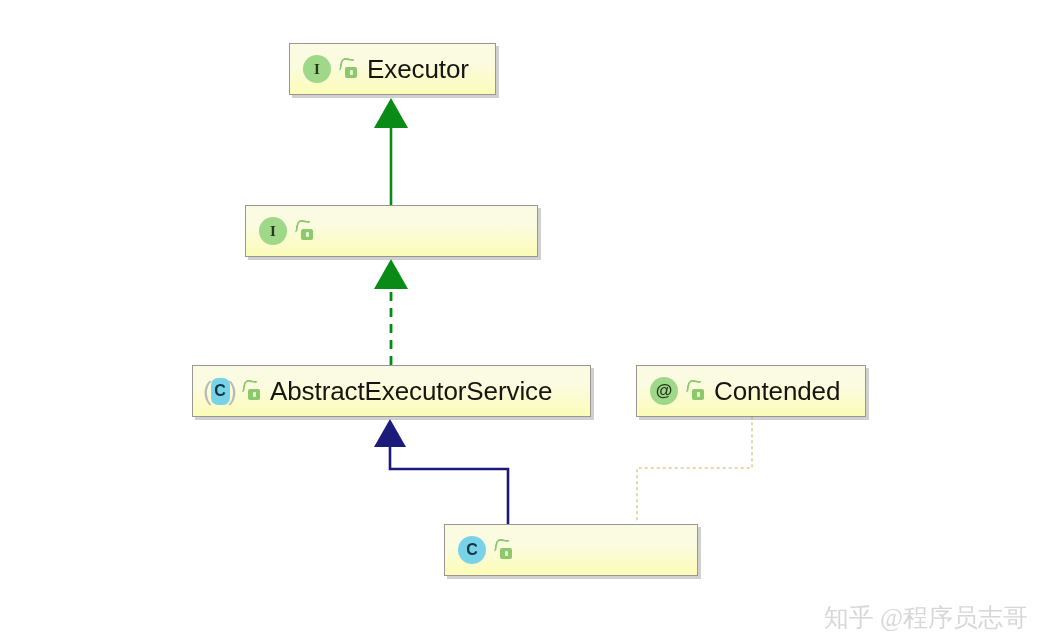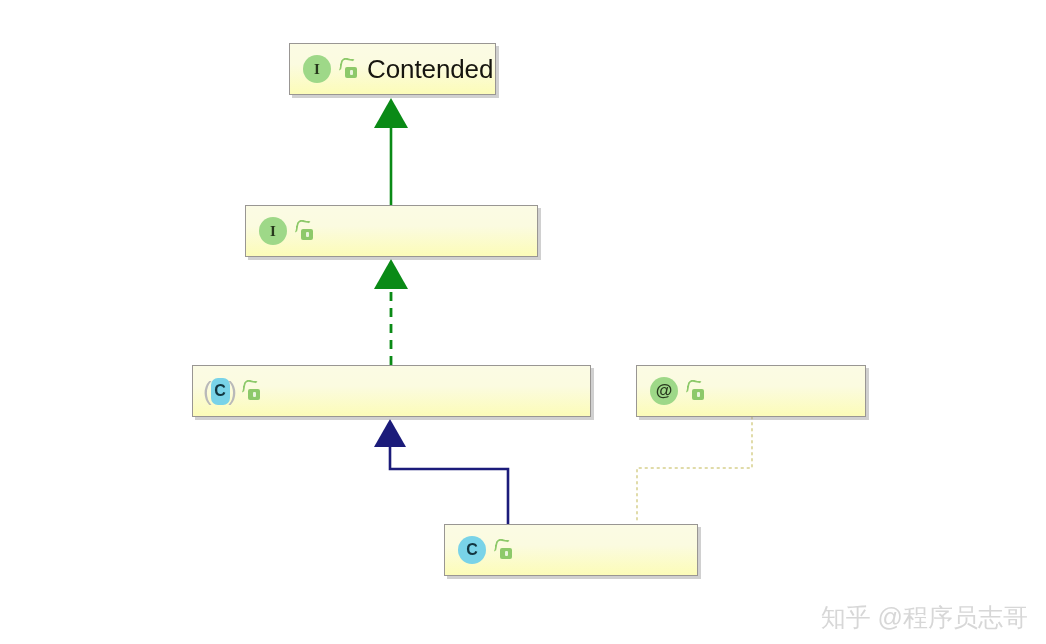--- a/index.html
+++ b/index.html
@@ -143,21 +143,21 @@
   }
 
   
   .watermark {
     position: absolute;
     right: 18px;
     bottom: 10px;
     font-size: 25px;
     color: #d7d7d7;
     white-space: nowrap;
-    font-family: Liberation Sans, sans-serif;
+    font-family: Liberation Serif, serif;
     z-index: 8;
   }
 </style>
 </head>
 <body>
 
 <div id="canvas">
 
   <svg id="edges" viewBox="0 0 1046 644" width="1046" height="644">
 
@@ -187,21 +187,21 @@
 
   <div class="node" style="left:289px; top:43px; width:207px; height:52px;">
     <span class="kind-icon iface">
       <span class="disc">I</span>
     </span>
     <span class="lock-icon">
       <span class="shackle"></span>
         <span class="body"></span>
         <span class="keyhole"></span>
     </span>
-    <span class="node-label">Contended</span>
+    <span class="node-label">Executor</span>
   </div>
 
   <div class="node" style="left:245px; top:205px; width:293px; height:52px;">
     <span class="kind-icon iface">
       <span class="disc">I</span>
     </span>
     <span class="lock-icon">
       <span class="shackle"></span>
         <span class="body"></span>
         <span class="keyhole"></span>
@@ -212,31 +212,33 @@
     <span class="kind-icon abstract">
       <span class="paren l">(</span>
       <span class="disc">C</span>
       <span class="paren r">)</span>
     </span>
     <span class="lock-icon">
       <span class="shackle"></span>
         <span class="body"></span>
         <span class="keyhole"></span>
     </span>
+    <span class="node-label">AbstractExecutorService</span>
   </div>
 
   <div class="node" style="left:636px; top:365px; width:230px; height:52px;">
     <span class="kind-icon annot">
       <span class="disc">@</span>
     </span>
     <span class="lock-icon">
       <span class="shackle"></span>
         <span class="body"></span>
         <span class="keyhole"></span>
     </span>
+    <span class="node-label">Contended</span>
   </div>
 
   <div class="node" style="left:444px; top:524px; width:254px; height:52px;">
     <span class="kind-icon cls">
       <span class="disc">C</span>
     </span>
     <span class="lock-icon">
       <span class="shackle"></span>
         <span class="body"></span>
         <span class="keyhole"></span>

